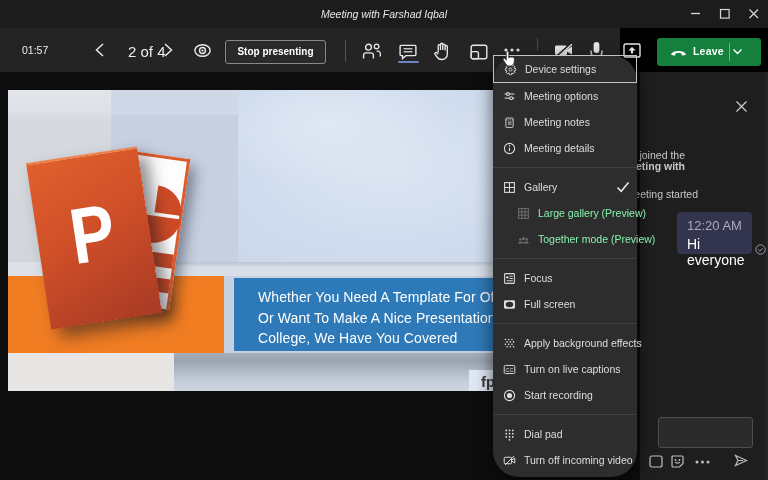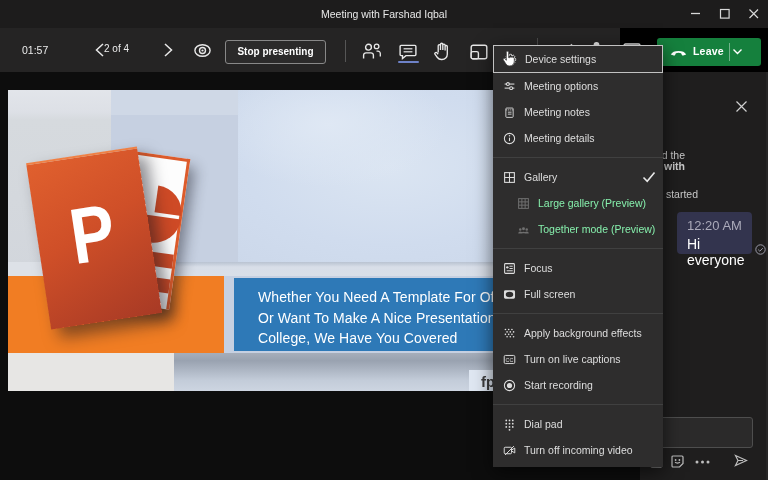--- a/index.html
+++ b/index.html
@@ -1,21 +1,21 @@
 <!DOCTYPE html>
 <html><head>
 <meta charset="utf-8">
 <style>
   * { margin:0; padding:0; box-sizing:border-box; }
   html,body { width:768px; height:480px; overflow:hidden; background:#000; }
   body { font-family:"Liberation Sans", sans-serif; position:relative; }
   .abs { position:absolute; }
 
   
-  #titlebar { left:0; top:0; width:768px; height:28px; background:#1d1c1c; }
+  #titlebar { left:0; top:0; width:768px; height:28px; background:#1d1c1c;font-style:italic; }
   #title { width:100%; text-align:center; top:8px; font-size:10.5px; color:#e8e8e8; }
 
   
   #toolbar { left:0; top:28px; width:620px; height:44px; background:#252424; color:#e8e8e8; }
   .tbtxt { font-size:10.5px; color:#ececec; }
   #stopbtn { left:225px; top:12px; width:101px; height:24px; background:#2b2a2a; border:1px solid #888; border-radius:3px; color:#fff; font-size:10px; font-weight:bold; text-align:center; line-height:22px; }
   .vsep { top:12px; width:1px; height:22px; background:#565656; }
   #chatline { left:398px; top:33px; width:21px; height:2px; background:#6e82c8; border-radius:1px; }
 
   
@@ -46,21 +46,21 @@
 
   
   #chat { left:640px; top:72px; width:128px; height:408px; background:#1f1e1e; color:#d6d6d6; }
   .sysmsg { font-size:10.5px; color:#c9c9c9; white-space:nowrap; }
   #bubble { left:37px; top:140px; width:75px; height:42px; background:#33344e; border-radius:4px; padding-left:10px; }
   #bubble .t { font-size:13px; color:#abaaba; margin-top:6px; }
   #bubble .m { font-size:14px; color:#fff; margin-top:3px; }
   #inputbox { left:18px; top:345px; width:95px; height:31px; background:#2b2a2a; border:1px solid #4e4e4e; border-radius:3px; }
 
   
-  #menu { left:493px; top:45px; width:170px; height:422px; background:#2e2d2d; box-shadow:0 5px 18px rgba(0,0,0,.6); }
+  #menu { left:493px; top:55px; width:144px; height:422px; background:#2e2d2d; box-shadow:0 5px 18px rgba(0,0,0,.6);border-radius:26px; }
   .mi { position:relative; height:26px; display:flex; align-items:center; color:#dedede; }
   .mi .ic { width:13px; height:13px; margin-left:10px; flex:none; }
   .mi .lb { margin-left:8px; font-size:10.5px; white-space:nowrap; }
   .mi.dis { color:#86efac;margin-left:14px; }
   .msep { height:13px; position:relative; }
   .msep::after { content:""; position:absolute; left:0; right:0; top:6px; height:1px; background:#404040; }
   #mi-first { height:28px; border:1px solid #c2c2c2; }
   .chk { position:absolute; right:7px; top:7px; }
 
   svg { display:block; }
@@ -79,21 +79,21 @@
   <svg class="abs" style="left:739px; top:0" width="30" height="28">
       <path d="M10.5 9.5 L19 18 M19 9.5 L10.5 18" stroke="#d8d8d8" stroke-width="1.2"></path>
     </svg>
 </div>
 
 <div id="toolbar" class="abs">
   <div class="abs tbtxt" style="left:22px; top:16px;">01:57</div>
   <svg class="abs" style="left:94px; top:15px" width="12" height="14">
       <path d="M9 1 L2.5 7 L9 13" fill="none" stroke="#e8e8e8" stroke-width="1.5"></path>
     </svg>
-  <div class="abs tbtxt" style="left:104px; top:15px; font-size:10px;">2 of 4</div>
+  <div class="abs tbtxt" style="left:128px; top:15px; font-size:15px;">2 of 4</div>
   <svg class="abs" style="left:162px; top:15px" width="12" height="14">
       <path d="M3 1 L9.5 7 L3 13" fill="none" stroke="#e8e8e8" stroke-width="1.5"></path>
     </svg>
   <svg class="abs" style="left:194px; top:16px" width="17" height="13" viewBox="0 0 17 13">
     <ellipse cx="8.5" cy="6.5" rx="7.6" ry="5.8" fill="none" stroke="#e8e8e8" stroke-width="1.4"></ellipse>
     <circle cx="8.5" cy="6.5" r="3" fill="none" stroke="#e8e8e8" stroke-width="1.4"></circle>
     <circle cx="8.5" cy="6.5" r="1.1" fill="#e8e8e8"></circle>
   </svg>
   <div id="stopbtn" class="abs">Stop presenting</div>
   <div class="vsep abs" style="left:345px"></div>

